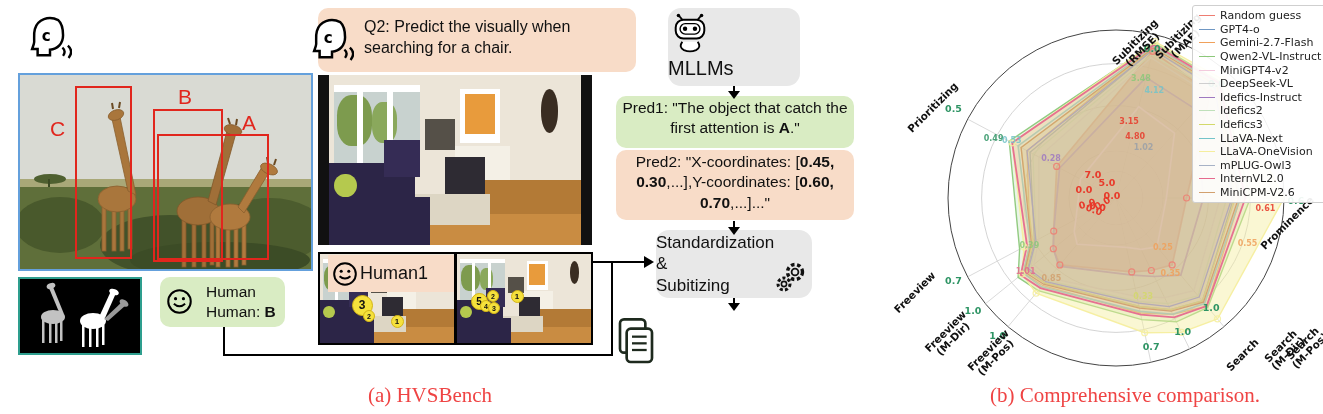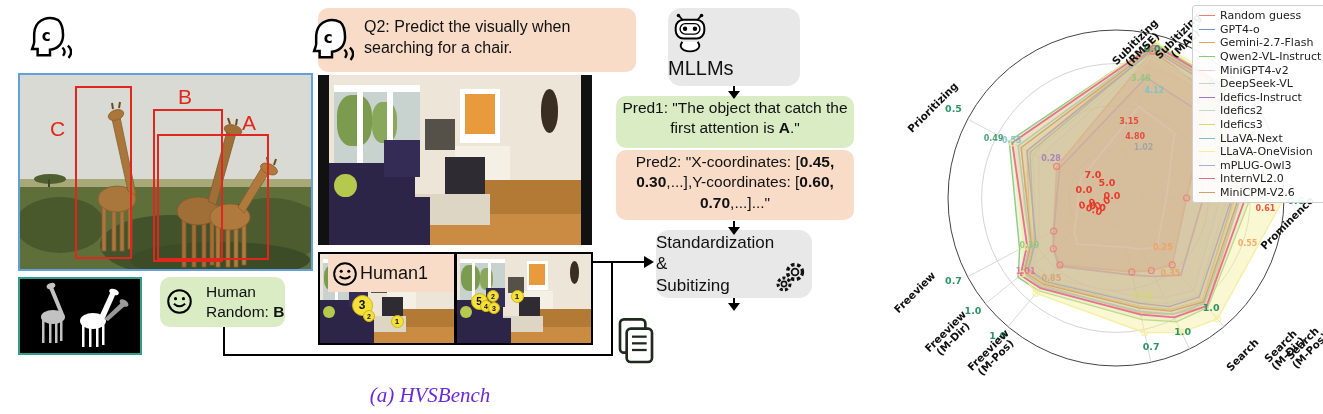--- a/index.html
+++ b/index.html
@@ -23,21 +23,21 @@
   .roomwrap{position:absolute;background:#111;}
   .room-art{position:absolute;overflow:hidden;background:#ece5d8;}
   .room-art div{position:absolute;}
   
   .hband{position:absolute;background:#f8dcc8;display:flex;align-items:center;font-size:18px;}
   .dot{position:absolute;background:#f5e13c;border:1.5px solid #d4b515;border-radius:50%;
        display:flex;align-items:center;justify-content:center;font-weight:700;color:#111;box-sizing:border-box;z-index:6;}
   
   .res{position:absolute;font-size:15.5px;display:flex;align-items:center;justify-content:center;border-radius:6px;}
   
-  .cap{position:absolute;font-family:"Liberation Serif",serif;font-size:21px;text-align:center;color:#6d28d9;font-style:italic;}
+  .cap{position:absolute;font-family:"Liberation Serif",serif;font-size:21px;text-align:center;color:#ef4444;}
   
   #legend{position:absolute;left:332px;top:5px;width:129px;background:rgba(255,255,255,.92);
           border:1px solid #cfcfcf;border-radius:3px;padding:3px 4px 3px 6px;z-index:9;
           font-family:"DejaVu Sans",sans-serif;}
   .lrow{display:flex;align-items:center;height:13.6px;}
   .lsw{width:16px;border-top:1.7px solid #000;margin-right:5px;flex:0 0 auto;}
   .ltx{font-size:11px;color:#222;white-space:nowrap;}
   .figb{position:absolute;left:860px;top:0;width:463px;height:382px;}
   svg text{font-family:"DejaVu Sans",sans-serif;}
 </style>
@@ -139,21 +139,21 @@
 
     <div class="bub g" style="left:160px;top:277px;width:125px;height:50px;">
       <svg class="abs" style="left:6px;top:11px;" width="27" height="27" viewBox="0 0 24 24">
         <circle cx="12" cy="12" r="10" fill="none" stroke="#000" stroke-width="1.8"></circle>
         <circle cx="8.5" cy="9.5" r="1.4" fill="#000"></circle>
           <circle cx="15.5" cy="9.5" r="1.4" fill="#000"></circle>
         <path d="M7 14 q5 4.5 10 0" fill="none" stroke="#000" stroke-width="1.8"></path>
       </svg>
       <div class="abs" style="left:38px;top:5px;margin-left:8px;">
         <span>Human</span><br>
-        <span>Random: </span><b>B</b>
+        <span>Human: </span><b>B</b>
       </div>
     </div>
 
     <div class="bub p" style="left:318px;top:8px;width:318px;height:64px;padding:8px 8px 0 46px;box-sizing:border-box;font-size:16px;">
       <span>Q2: Predict the visually when searching for a chair.</span>
     </div>
     <svg class="abs" style="left:310px;top:16px;" width="44" height="48" viewBox="0 0 32 34">
       <path d="M22 4 C15 0.5 7 3.5 5 10.5 C3.6 15.5 5.2 18.5 4.2 21.5 L3 25 L7 25 L7 29.5 L16 29.5 L16 25.5 C21.5 25.2 25.5 21 25.5 15 C25.5 10.2 24.6 6.3 22 4 Z" fill="#fff" stroke="#000" stroke-width="1.8"></path>
       <text x="10" y="19" font-size="11" font-weight="bold" fill="#000">c</text>
       <path d="M25 24 q3 2.5 0.5 6 M29 22.5 q4.5 4 0.5 9" fill="none" stroke="#000" stroke-width="1.7"></path>
@@ -453,13 +453,14 @@
           <span class="ltx">InternVL2.0</span>
         </div>
         <div class="lrow">
           <span class="lsw" style="border-top-color: rgb(210, 160, 110);"></span>
           <span class="ltx">MiniCPM-V2.6</span>
         </div>
       </div>
   </section>
 
   <div class="cap" style="left:300px;top:383px;width:260px;">(a) HVSBench</div>
+  <div class="cap" style="left:975px;top:383px;width:300px;">(b) Comprehensive comparison.</div>
 </div>
 
 </body></html>

